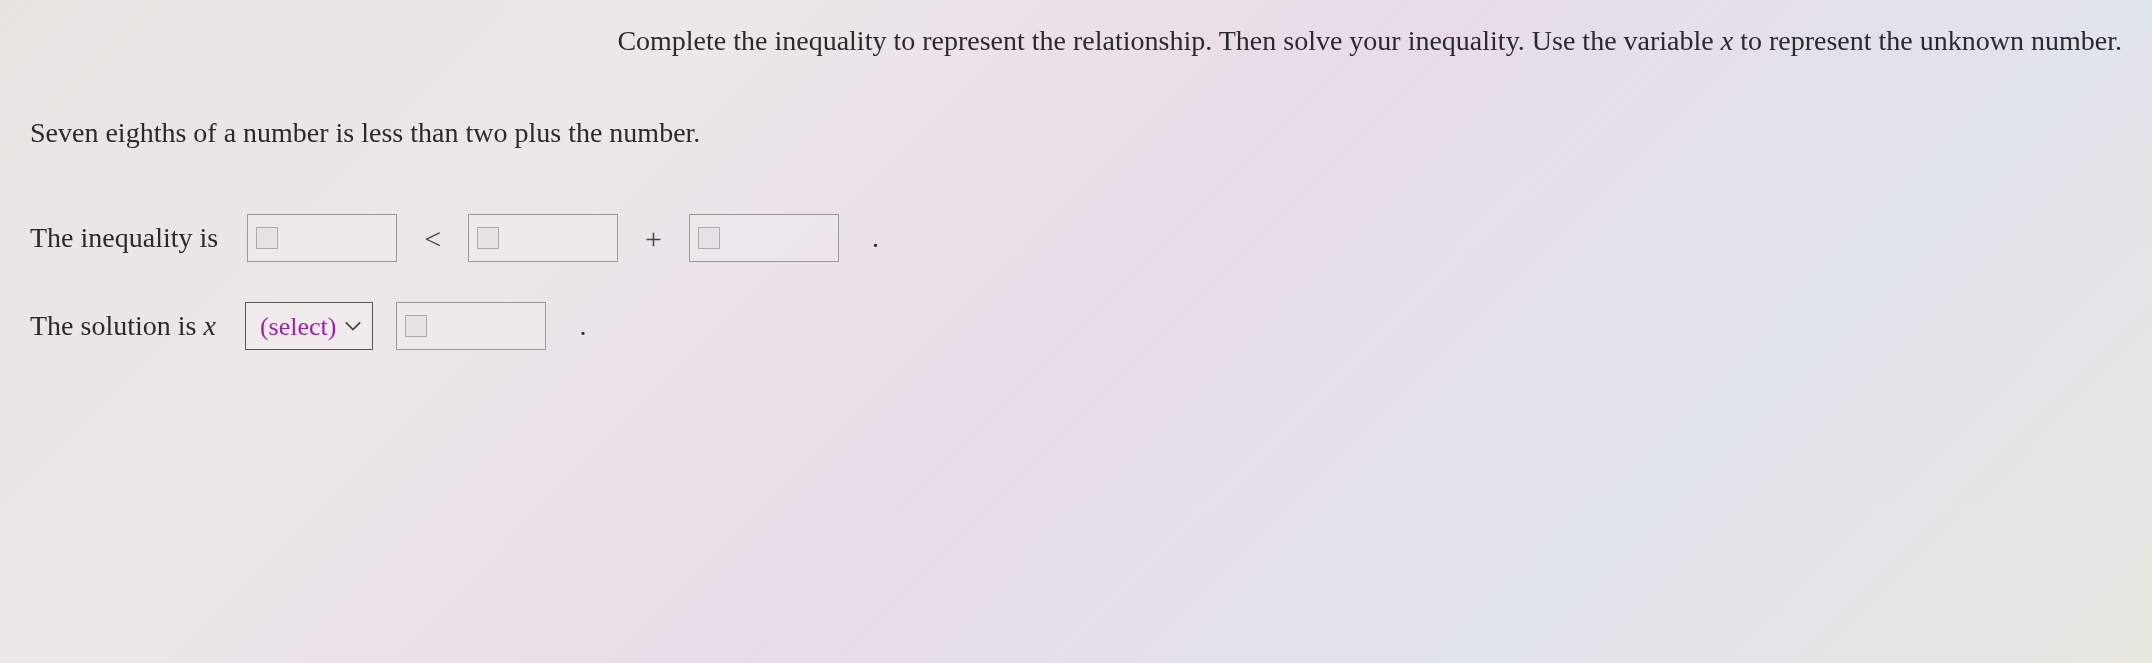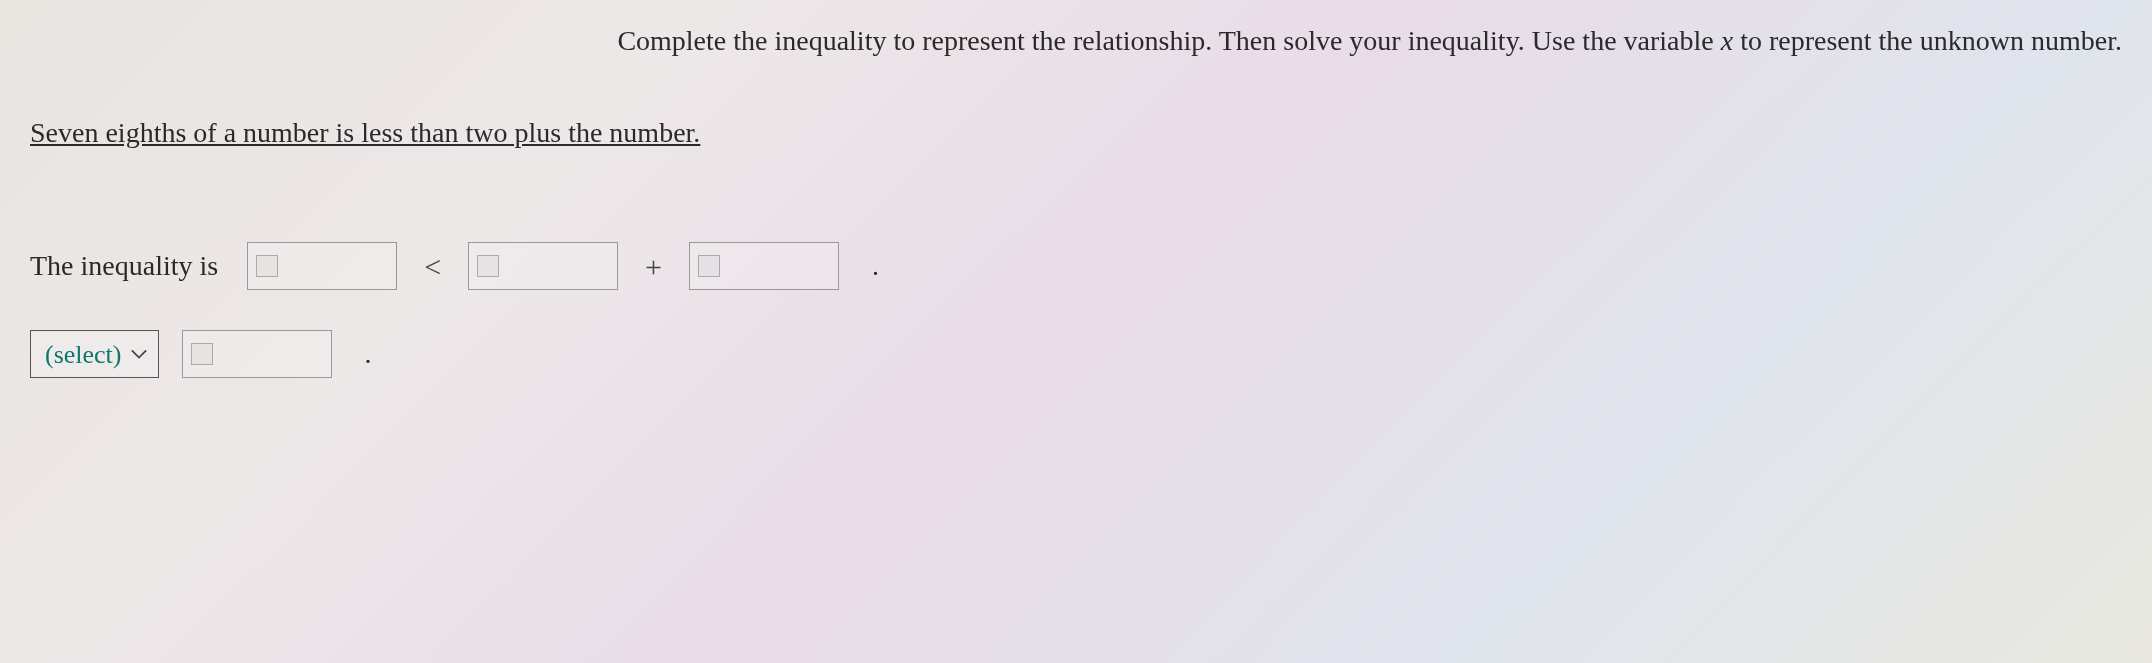--- a/index.html
+++ b/index.html
@@ -18,22 +18,21 @@
       line-height: 1.5;
     }
     .instruction {
       margin-bottom: 50px;
       text-align: right;
     }
     .instruction .var-x {
       font-style: italic;
     }
     .problem-statement {
-      margin-bottom: 88px;
-      text-decoration: underline;
+      margin-bottom: 60px;
     }
     .answer-row {
       display: flex;
       align-items: center;
       gap: 23px;
       margin-bottom: 40px;
     }
     .answer-label {
       margin-right: 6px;
     }
@@ -65,21 +64,21 @@
     .select-box {
       display: inline-flex;
       align-items: center;
       justify-content: space-between;
       border: 1.5px solid #555;
       background: rgba(255,255,255,0.2);
       height: 48px;
       padding: 4px 10px 4px 14px;
       font-family: inherit;
       font-size: 26px;
-      color: #0f766e;
+      color: #a21caf;
       gap: 8px;
       cursor: pointer;
     }
     .chevron-svg {
       width: 18px;
       height: 12px;
     }
     .period {
       margin-left: 10px;
       font-size: 28px;
@@ -107,20 +106,23 @@
       <span class="mini-square"></span>
     </span>
   <span class="operator">+</span>
   <span class="input-box">
       <span class="mini-square"></span>
     </span>
   <span class="period">.</span>
 </div>
 
 <div class="answer-row">
+  <span class="answer-label">
+    <span>The solution is </span><span class="italic-x">x</span>
+  </span>
   <span class="select-box">
     <span>(select)</span>
     <svg class="chevron-svg" viewBox="0 0 20 12">
       <polyline points="2,2 10,10 18,2" fill="none" stroke="#444" stroke-width="2"></polyline>
     </svg>
   </span>
   <span class="input-box">
       <span class="mini-square"></span>
     </span>
   <span class="period">.</span>

